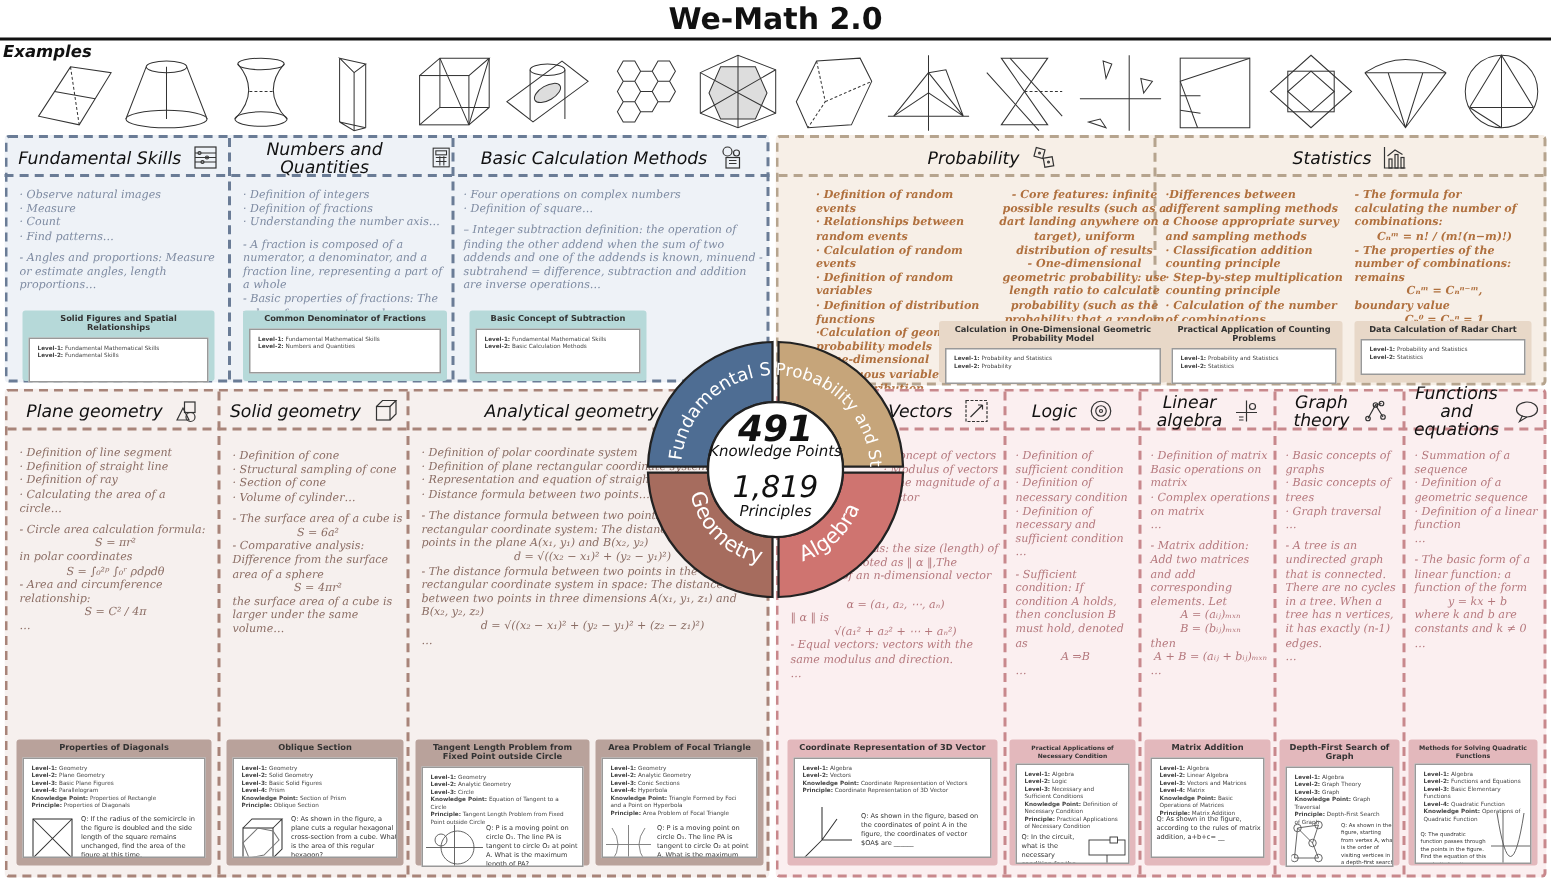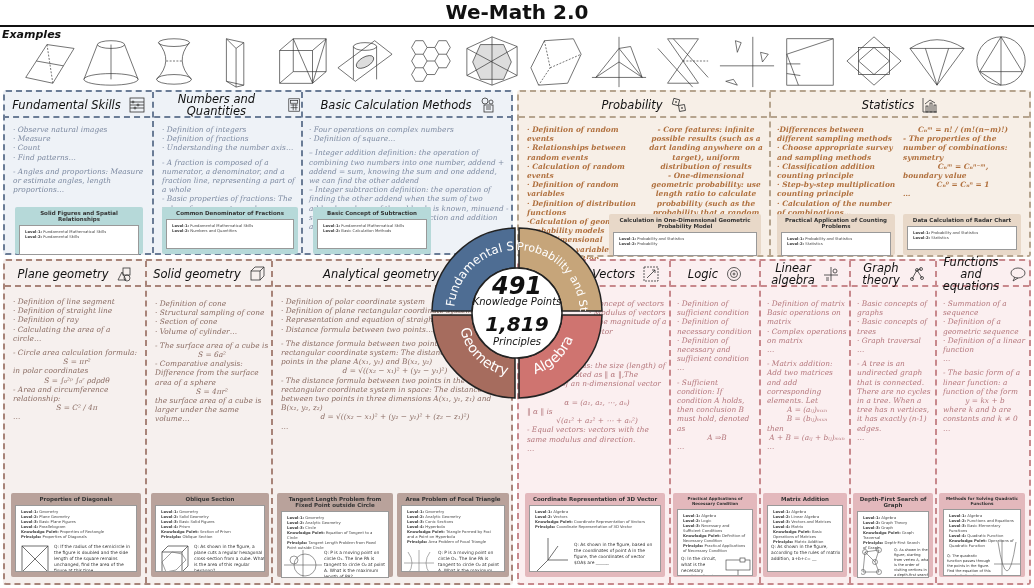--- a/index.html
+++ b/index.html
@@ -248,40 +248,39 @@
             <circle cx="11" cy="5" r="2"></circle>
             <rect x="4" y="8" width="9" height="7"></rect>
             <path d="M6 10 H11 M6 12 H11"></path>
           </g>
         </svg>
     </div>
     <div class="body-text blue-text" style="left:6px;top:33px;width:200px;">
       <p>· Four operations on complex numbers</p>
       <p>· Definition of square…</p>
       <div class="gap"></div>
-      <p>– Integer addition definition: the operation of combining two numbers into one number, addend + addend = sum, knowing the sum and one addend, we can find the other addend</p>
       <p>– Integer subtraction definition: the operation of finding the other addend when the sum of two addends and one of the addends is known, minuend - subtrahend = difference, subtraction and addition are inverse operations…</p>
     </div>
     <div class="card card-blue" style="left:10px;top:115px;width:118px;height:47px;">
       <div class="card-title">Basic Concept of Subtraction</div>
       <div class="card-inner">
         <div class="meta">
           <div><b>Level-1:</b> <span>Fundamental Mathematical Skills</span></div>
           <div><b>Level-2:</b> <span>Basic Calculation Methods</span></div>
         </div>
       </div>
     </div>
   </div>
 </div>
 
 <div class="quad q-tr">
   <div class="col-sep" style="left:250px;border-color:#b6a48e;"></div>
   <div class="head-row" style="border-color:#b6a48e;"></div>
 
-  <div class="col" style="left:0;width:250px;">
+  <div class="col" style="left:17px;width:250px;">
     <div class="head-row" style="border:none;">
       <span class="head-title">Probability</span>
       <svg class="head-icon" viewBox="0 0 16 16">
           <g fill="none" stroke="#333" stroke-width="0.8">
             <rect x="2" y="2" width="6" height="6" transform="rotate(15 5 5)"></rect>
             <rect x="8" y="8" width="6" height="6" transform="rotate(-10 11 11)"></rect>
             <circle cx="5" cy="5" r="0.6"></circle>
             <circle cx="11" cy="11" r="0.6"></circle>
           </g>
         </svg>
@@ -324,23 +323,24 @@
         </svg>
     </div>
     <div class="body-text tan-text" style="left:6px;top:33px;width:120px;">
       <p>·Differences between different sampling methods</p>
       <p>· Choose appropriate survey and sampling methods</p>
       <p>· Classification addition counting principle</p>
       <p>· Step-by-step multiplication counting principle</p>
       <p>· Calculation of the number of combinations…</p>
     </div>
     <div class="body-text tan-text" style="left:132px;top:33px;width:120px;">
+      <p>- The formula for calculating the number of combinations:</p>
       <p class="formula">Cₙᵐ = n! / (m!(n−m)!)</p>
       <p>- The properties of the number of combinations:</p>
-      <p>symmetry</p>
+      <p>remains</p>
       <p class="formula">Cₙᵐ = Cₙⁿ⁻ᵐ,</p>
       <p>boundary value</p>
       <p class="formula">Cₙ⁰ = Cₙⁿ = 1</p>
       <p>…</p>
     </div>
     <div class="card card-tan" style="left:6px;top:122px;width:118px;height:41px;">
       <div class="card-title">Practical Application of Counting Problems</div>
       <div class="card-inner">
         <div class="meta">
           <div><b>Level-1:</b> <span>Probability and Statistics</span></div>
@@ -757,15 +757,15 @@
     <path d="M 2 89 A 85 85 0 0 0 85 172 L 85 132 A 45 45 0 0 1 42 89 Z" fill="#a66c5e" stroke="#222" stroke-width="1.5"></path>
     <path d="M 172 89 A 85 85 0 0 1 89 172 L 89 132 A 45 45 0 0 0 132 89 Z" fill="#cf7470" stroke="#222" stroke-width="1.5"></path>
     <circle cx="87" cy="87" r="45" fill="#fff" stroke="#222" stroke-width="1.5"></circle>
     <text font-family="DejaVu Sans, sans-serif" font-size="12" fill="#fff"><textPath href="#arcTL" startOffset="6%">Fundamental Skills</textPath></text>
     <text font-family="DejaVu Sans, sans-serif" font-size="11" fill="#fff"><textPath href="#arcTR" startOffset="0%">Probability and Statistics</textPath></text>
     <text font-family="DejaVu Sans, sans-serif" font-size="14" fill="#fff"><textPath href="#arcBL" startOffset="4%">Geometry</textPath></text>
     <text font-family="DejaVu Sans, sans-serif" font-size="14" fill="#fff"><textPath href="#arcBR" startOffset="12%">Algebra</textPath></text>
   </svg>
   <div class="center-text" style="top:46px;font-size:24px;font-weight:bold;">491</div>
   <div class="center-text" style="top:70px;font-size:10px;">Knowledge Points</div>
-  <div class="center-text" style="top:86px;font-size:20px;font-weight:bold;">1,819</div>
+  <div class="center-text" style="top:86px;font-size:20px;font-weight:normal;">1,819</div>
   <div class="center-text" style="top:110px;font-size:10px;">Principles</div>
 </div>
 
 </body></html>

